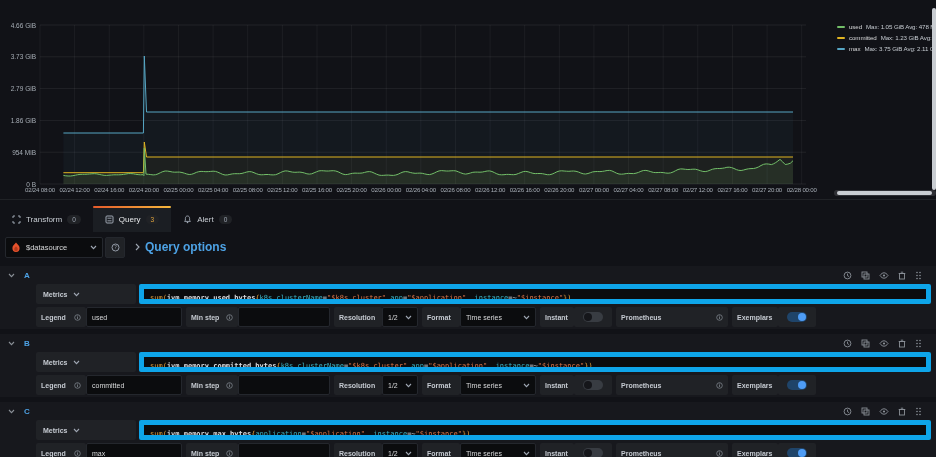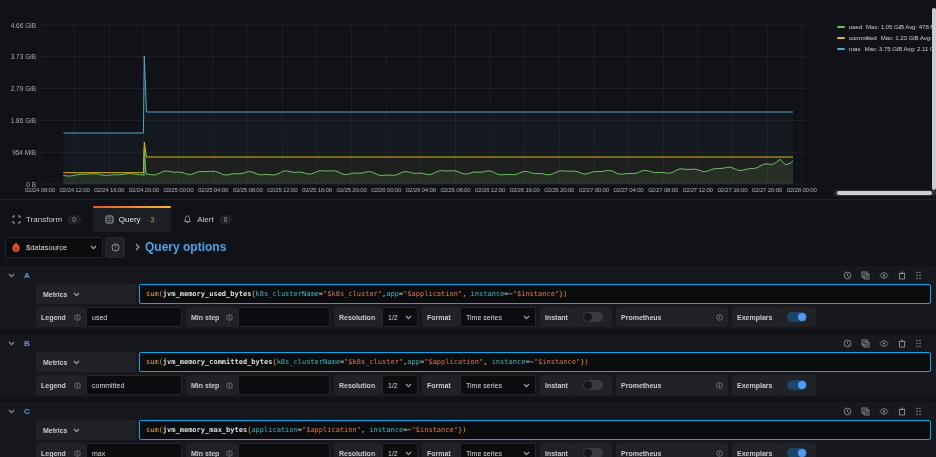--- a/index.html
+++ b/index.html
@@ -55,21 +55,21 @@
   .qblock { background:#17181d; margin-bottom:5px; padding:2px 0 2px 0; }
   .qhead { display:flex; align-items:center; height:14px; padding:0 8px; }
   .qchev { display:flex; align-items:center; cursor:pointer; }
   .qref { font-size:8px; font-weight:700; color:#4da2e5; margin-left:9px; }
   .qactions { margin-left:auto; display:flex; align-items:center; gap:9px; margin-right:6px; }
   .qactions svg { cursor:pointer; }
   .qeditor { display:flex; align-items:center; gap:3px; margin:2px 5px 0 36px; }
   .metrics-btn { display:flex; align-items:center; gap:5px; width:100px; height:20px;
     background:#202226; border-radius:2px; padding:0 7px; cursor:pointer; }
   .metrics-btn span { font-size:7px; font-weight:700; color:#c5cad1; }
-  .expr { flex:1; height:20px; line-height:18px; background:#0b0c0e; border:1px solid #0ea5e9;
+  .expr { flex:1; height:20px; line-height:18px; background:#0b0c0e; border:5px solid #0ea5e9;
     border-radius:2px; padding:0 6px; font-family:"DejaVu Sans Mono",monospace; font-size:7px;
     white-space:nowrap; overflow:hidden; cursor:text; }
   .tk-fn { color:#e8a33d; } .tk-brace { color:#e8a33d; }
   .tk-metric { color:#dcdee1; font-weight:700; }
   .tk-label { color:#3eb6c6; } .tk-op { color:#c8ccd1; } .tk-str { color:#e0784a; }
   .qopts { display:flex; align-items:center; margin:3px 5px 0 36px; }
   .lbl { display:flex; align-items:center; justify-content:space-between; gap:4px; height:20px;
     background:#202226; border-radius:2px; padding:0 5px; font-size:7px; font-weight:700; color:#c5cad1;
     flex:none; white-space:nowrap; }
   .inp { height:20px; background:#0b0c0e; border:1px solid #24272d; border-radius:2px; color:#d8d9da;

